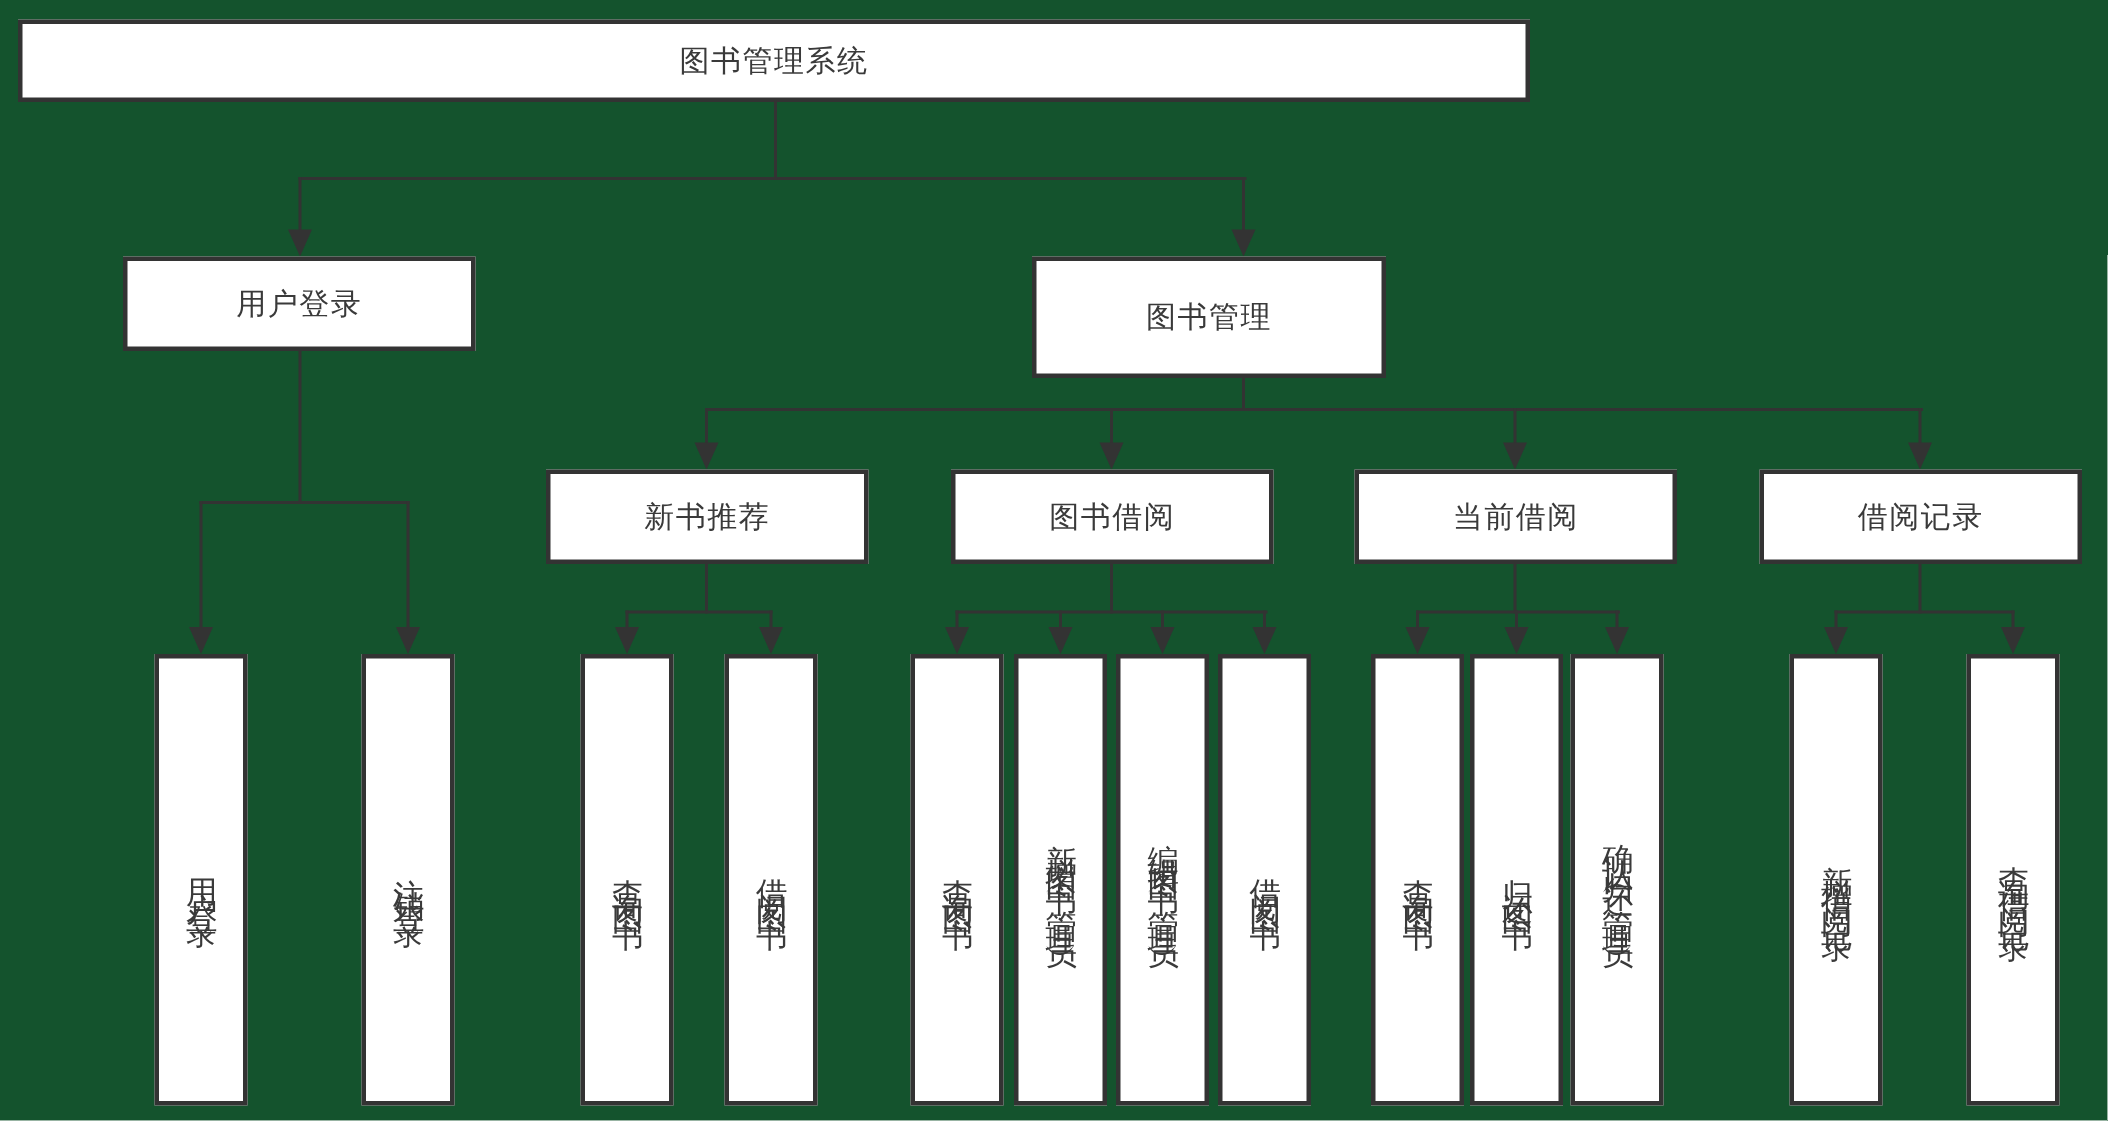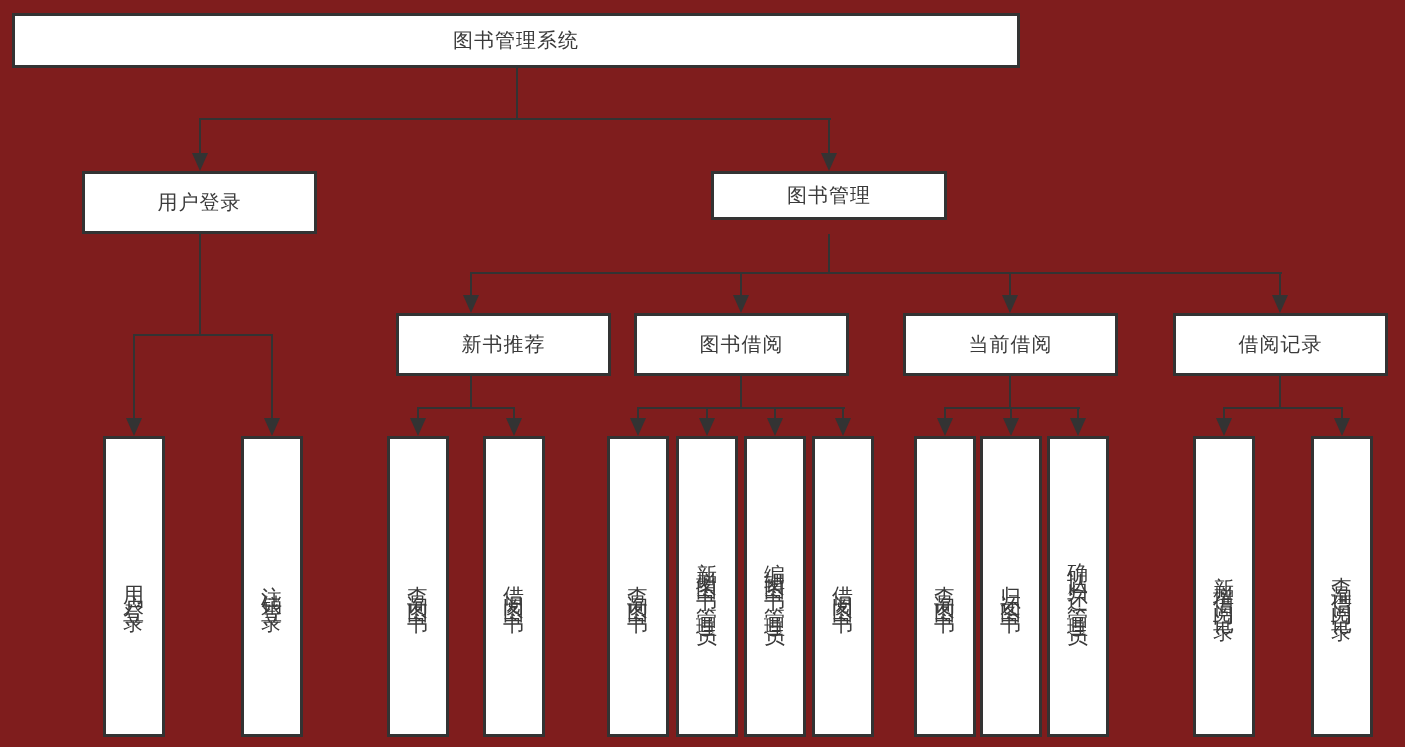--- a/index.html
+++ b/index.html
@@ -1,19 +1,19 @@
 <!DOCTYPE html>
 <html><head>
 <meta charset="utf-8">
 <style>
   html,body{margin:0;padding:0;background:#ffffff;}
   #canvas{
     position:relative;
     width:1405px;height:747px;
-    background:#7f1d1d;
+    background:#14532d;
     font-family:"Liberation Sans", sans-serif;
     overflow:hidden;
     text-align:center;
   }
   .hbox{
     position:absolute;
     background:#ffffff;
     border:3px solid #333333;
     box-sizing:border-box;
     display:flex;align-items:center;justify-content:center;
@@ -123,25 +123,25 @@
   <div class="ln" style="left:1341px;top:407px;width:2px;height:15px;"></div>
   <div class="ah" style="left:1334px;top:418px;"></div>
 
   <div class="hbox" style="left:12px;top:13px;width:1008px;height:55px;">
     <span>图书管理系统</span>
   </div>
 
   <div class="hbox" style="left:82px;top:171px;width:235px;height:63px;">
     <span>用户登录</span>
   </div>
-  <div class="hbox" style="left:711px;top:171px;width:236px;height:49px;">
+  <div class="hbox" style="left:688px;top:171px;width:236px;height:81px;">
     <span>图书管理</span>
   </div>
 
-  <div class="hbox" style="left:364px;top:313px;width:215px;height:63px;margin-left:32px;">
+  <div class="hbox" style="left:364px;top:313px;width:215px;height:63px;">
     <span>新书推荐</span>
   </div>
   <div class="hbox" style="left:903px;top:313px;width:215px;height:63px;">
     <span>当前借阅</span>
   </div>
   <div class="hbox" style="left:634px;top:313px;width:215px;height:63px;">
     <span>图书借阅</span>
   </div>
   <div class="hbox" style="left:1173px;top:313px;width:215px;height:63px;">
     <span>借阅记录</span>

